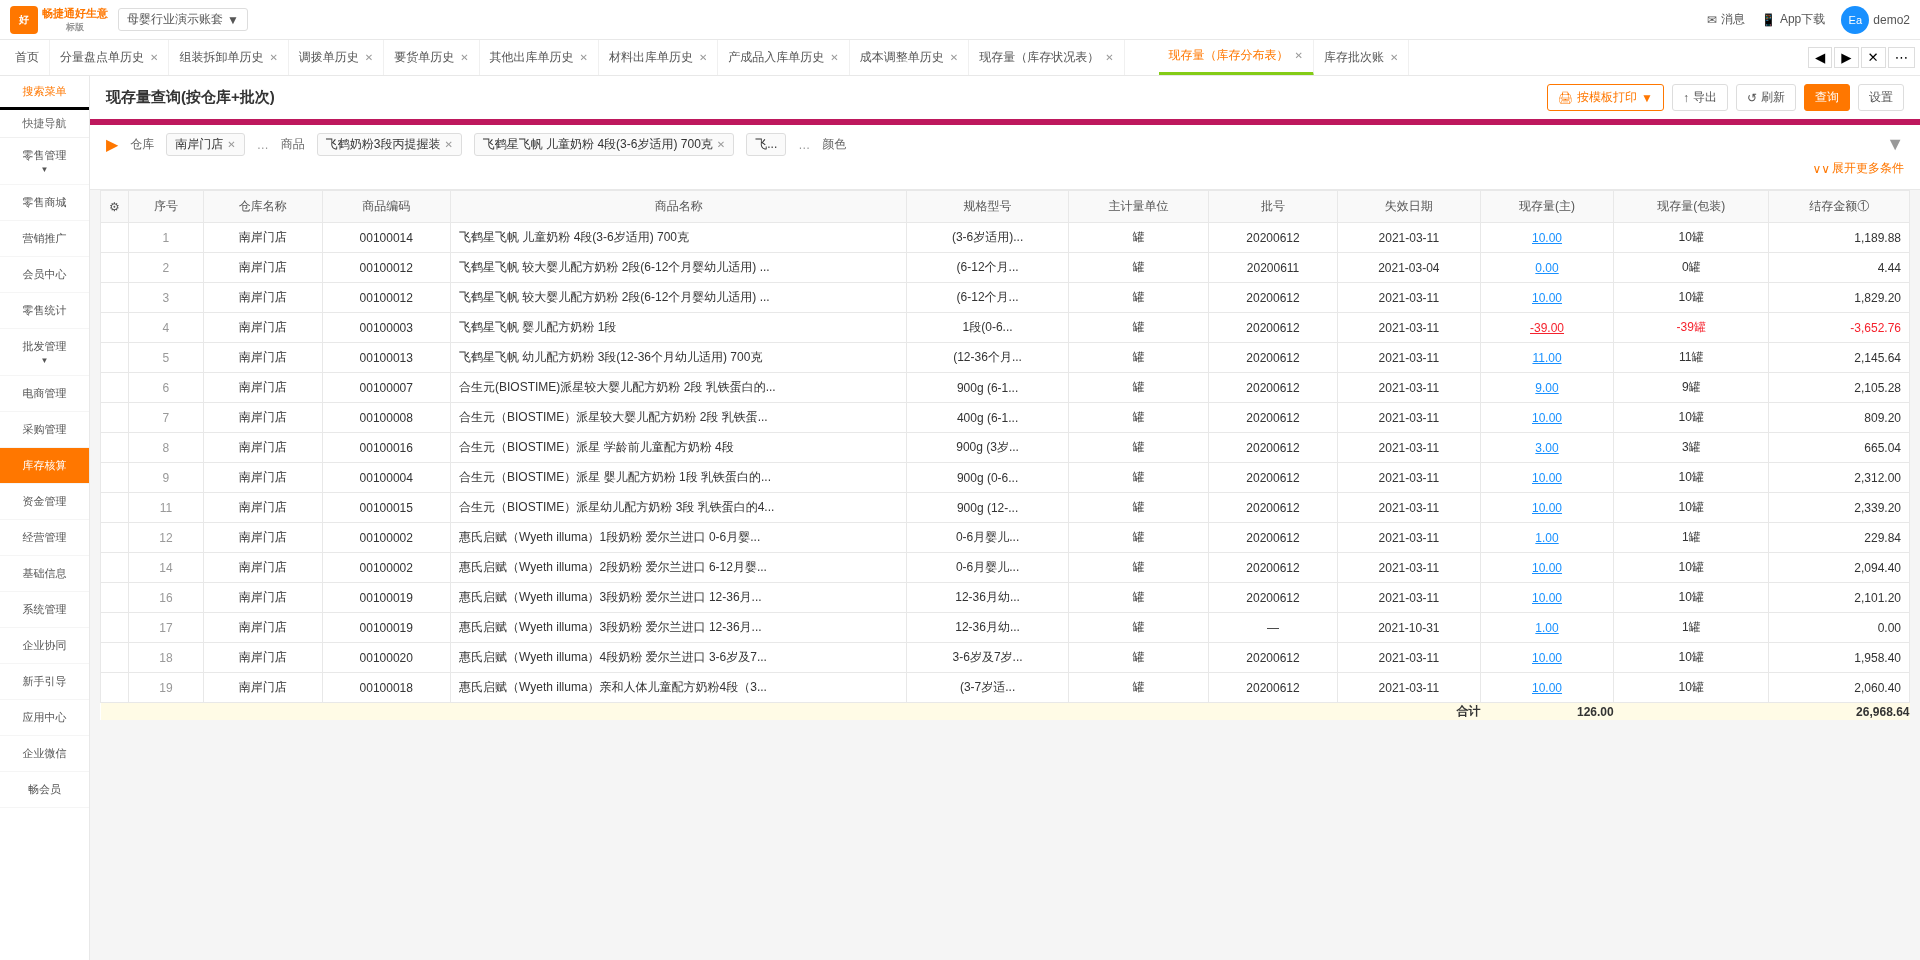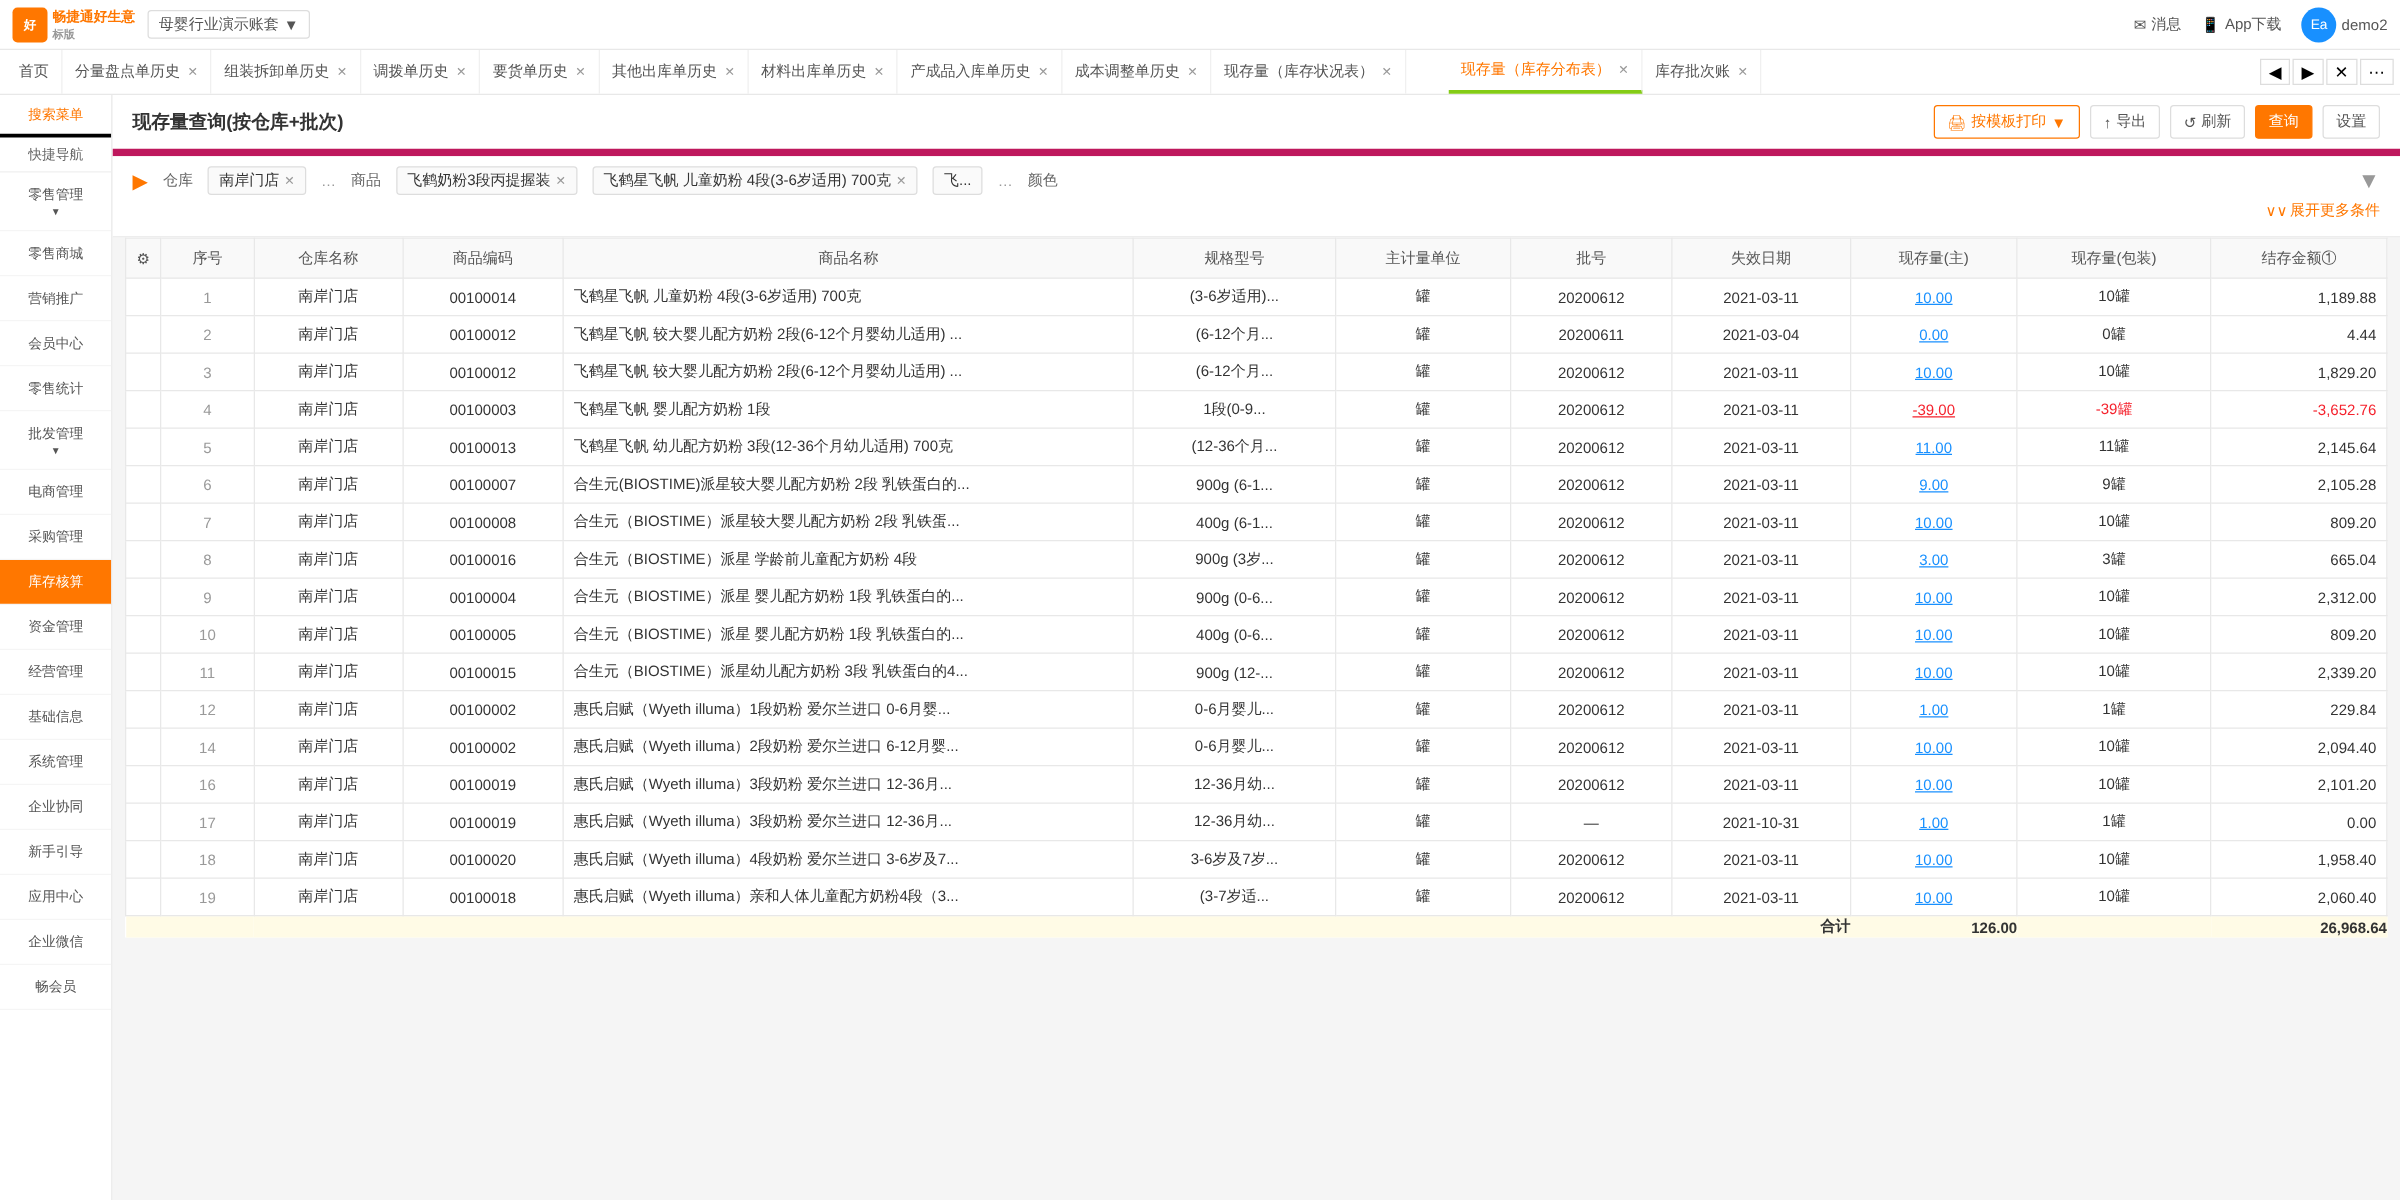--- a/index.html
+++ b/index.html
@@ -114,21 +114,21 @@
     .avatar { width: 28px; height: 28px; border-radius: 50%; background: #1890ff; color: #fff; display: flex; align-items: center; justify-content: center; font-size: 11px; }
   </style>
 </head>
 <body>
 
 <div class="top-bar">
   <div class="logo">
     <div class="logo-icon">好</div>
     <div>
       <div style="font-size:11px;font-weight:bold;color:#ff7700;">畅捷通好生意</div>
-      <div style="font-size:9px;color:#999;">标版</div>
+      <div style="font-size:9px;color:#999;text-align:center;">标版</div>
     </div>
   </div>
   <div class="workspace-selector">
     <span>母婴行业演示账套</span>
     <span>▼</span>
   </div>
   <div class="top-bar-right">
     <div class="top-bar-btn">
       <span>✉</span>
       <span>消息</span>
@@ -384,21 +384,21 @@
       <td class="td-link">10.00</td>
       <td class="">10罐</td>
       <td class="td-right">1,829.20</td>
     </tr>
             <tr>
       <td></td>
       <td class="row-num">4</td>
       <td>南岸门店</td>
       <td>00100003</td>
       <td class="td-left" style="max-width:250px;overflow:hidden;text-overflow:ellipsis;">飞鹤星飞帆 婴儿配方奶粉 1段</td>
-      <td>1段(0-9...</td>
+      <td>1段(0-6...</td>
       <td>罐</td>
       <td>20200612</td>
       <td>2021-03-11</td>
       <td class="td-link td-negative">-39.00</td>
       <td class="td-negative">-39罐</td>
       <td class="td-right td-negative">-3,652.76</td>
     </tr>
             <tr>
       <td></td>
       <td class="row-num">5</td>
@@ -461,34 +461,20 @@
       <td>南岸门店</td>
       <td>00100004</td>
       <td class="td-left" style="max-width:250px;overflow:hidden;text-overflow:ellipsis;">合生元（BIOSTIME）派星 婴儿配方奶粉 1段 乳铁蛋白的...</td>
       <td>900g (0-6...</td>
       <td>罐</td>
       <td>20200612</td>
       <td>2021-03-11</td>
       <td class="td-link">10.00</td>
       <td class="">10罐</td>
       <td class="td-right">2,312.00</td>
-    </tr>
-            <tr>
-      <td></td>
-      <td class="row-num">10</td>
-      <td>南岸门店</td>
-      <td>00100005</td>
-      <td class="td-left" style="max-width:250px;overflow:hidden;text-overflow:ellipsis;">合生元（BIOSTIME）派星 婴儿配方奶粉 1段 乳铁蛋白的...</td>
-      <td>400g (0-6...</td>
-      <td>罐</td>
-      <td>20200612</td>
-      <td>2021-03-11</td>
-      <td class="td-link">10.00</td>
-      <td class="">10罐</td>
-      <td class="td-right">809.20</td>
     </tr>
             <tr>
       <td></td>
       <td class="row-num">11</td>
       <td>南岸门店</td>
       <td>00100015</td>
       <td class="td-left" style="max-width:250px;overflow:hidden;text-overflow:ellipsis;">合生元（BIOSTIME）派星幼儿配方奶粉 3段 乳铁蛋白的4...</td>
       <td>900g (12-...</td>
       <td>罐</td>
       <td>20200612</td>

